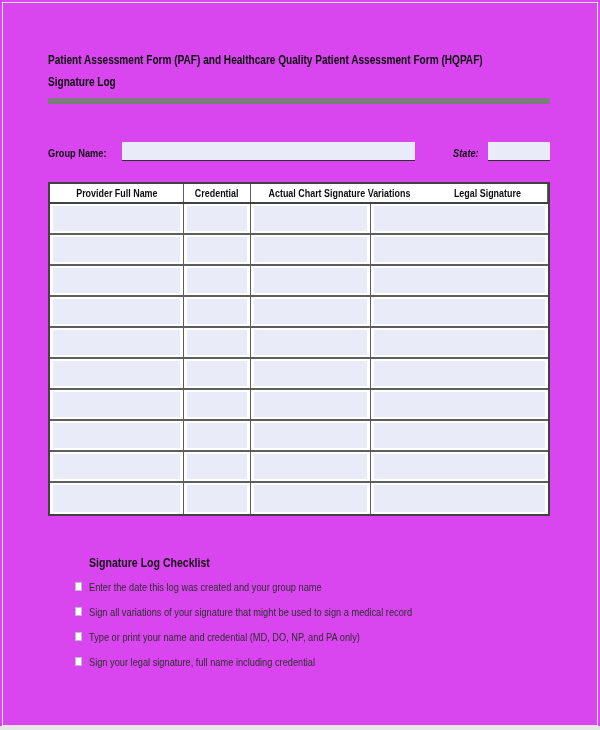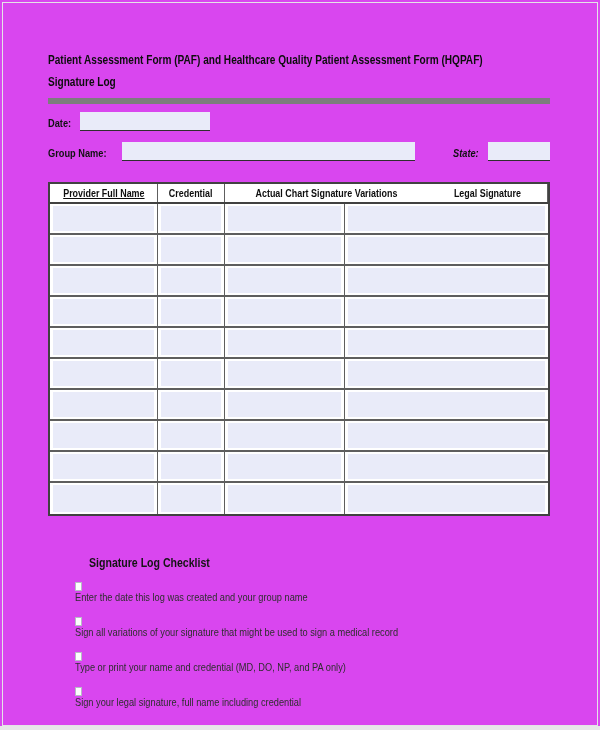--- a/index.html
+++ b/index.html
@@ -37,53 +37,49 @@
   .lbl-state{margin-left:38px;font-style:italic;}
 
   .sig-table{position:absolute;left:48px;top:182px;width:502px;
     border:2px solid var(--tb-out);background:#fff;}
   .thead{display:flex;height:20px;border-bottom:2px solid var(--tb-out);}
   .th{display:flex;align-items:center;justify-content:center;
     font-size:10.5px;font-weight:bold;color:#0d0d0d;}
   .trow{display:flex;height:31px;border-bottom:2px solid var(--tb-in);}
   .trow:last-child{border-bottom:none;}
   .td{position:relative;}
-  .col0{width:108px;border-right:1px solid var(--tb-in);text-decoration:underline;}
+  .col0{width:134px;border-right:1px solid var(--tb-in);}
   .col1{width:67px;border-right:1px solid var(--tb-in);}
   .col2{width:120px;border-right:1px solid var(--tb-in);}
   .col3{flex:1;}
   .cell-field{position:absolute;left:3px;right:3px;top:2px;bottom:2px;background:var(--lav);}
 
   .checklist{position:absolute;left:48px;top:556px;width:502px;}
   .check-head{font-size:12px;font-weight:bold;color:#141414;margin-left:41px;}
   .check-head .cx{transform:scaleX(.88);}
   .check-intro{margin-top:11px;font-size:11px;color:#2e2e2e;}
   .check-items{margin-top:11px;padding-left:27px;}
   .check-item{display:flex;align-items:flex-start;margin-bottom:12px;
-    font-size:11px;color:#2e2e2e;line-height:13px;flex-direction:column;}
+    font-size:11px;color:#2e2e2e;line-height:13px;}
   .checkbox{flex:0 0 auto;width:7px;height:9px;border:1px solid var(--cb);
     margin-right:7px;margin-top:1px;background:#fdfdfd;}
 </style>
 </head>
 <body>
 
 <div class="page">
   <div class="page-frame"></div>
 
   <div class="title">
     <div><span class="cx b">Patient Assessment Form (PAF) and Healthcare Quality Patient Assessment Form (HQPAF)</span></div>
     <div><span class="cx b">Signature Log</span></div>
   </div>
 
   <div class="rule"></div>
 
-  <div class="form-row row-date">
-    <span class="flabel"><span class="cx">Date:</span></span>
-    <span class="ffield f-date"></span>
-  </div>
 
   <div class="form-row row-group">
     <span class="flabel"><span class="cx">Group Name:</span></span>
     <span class="ffield f-group"></span>
     <span class="flabel lbl-state"><span class="cx">State:</span></span>
     <span class="ffield f-state"></span>
   </div>
 
   <div class="sig-table" id="sig-table">
       <div class="thead">

